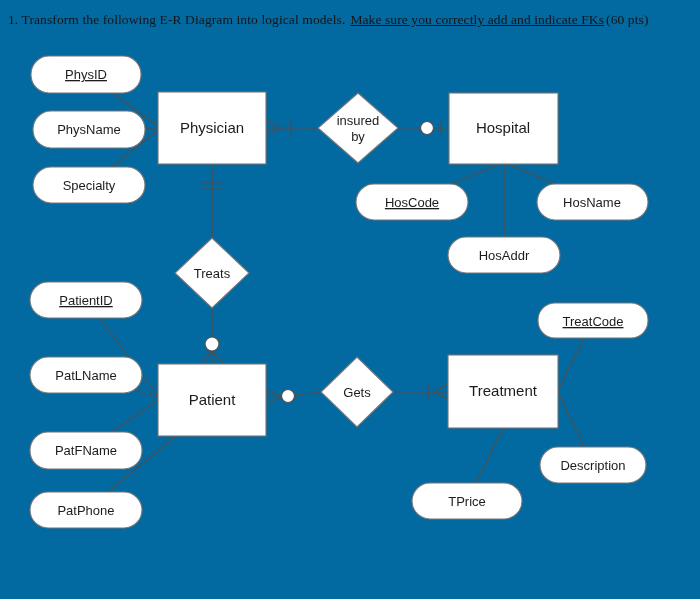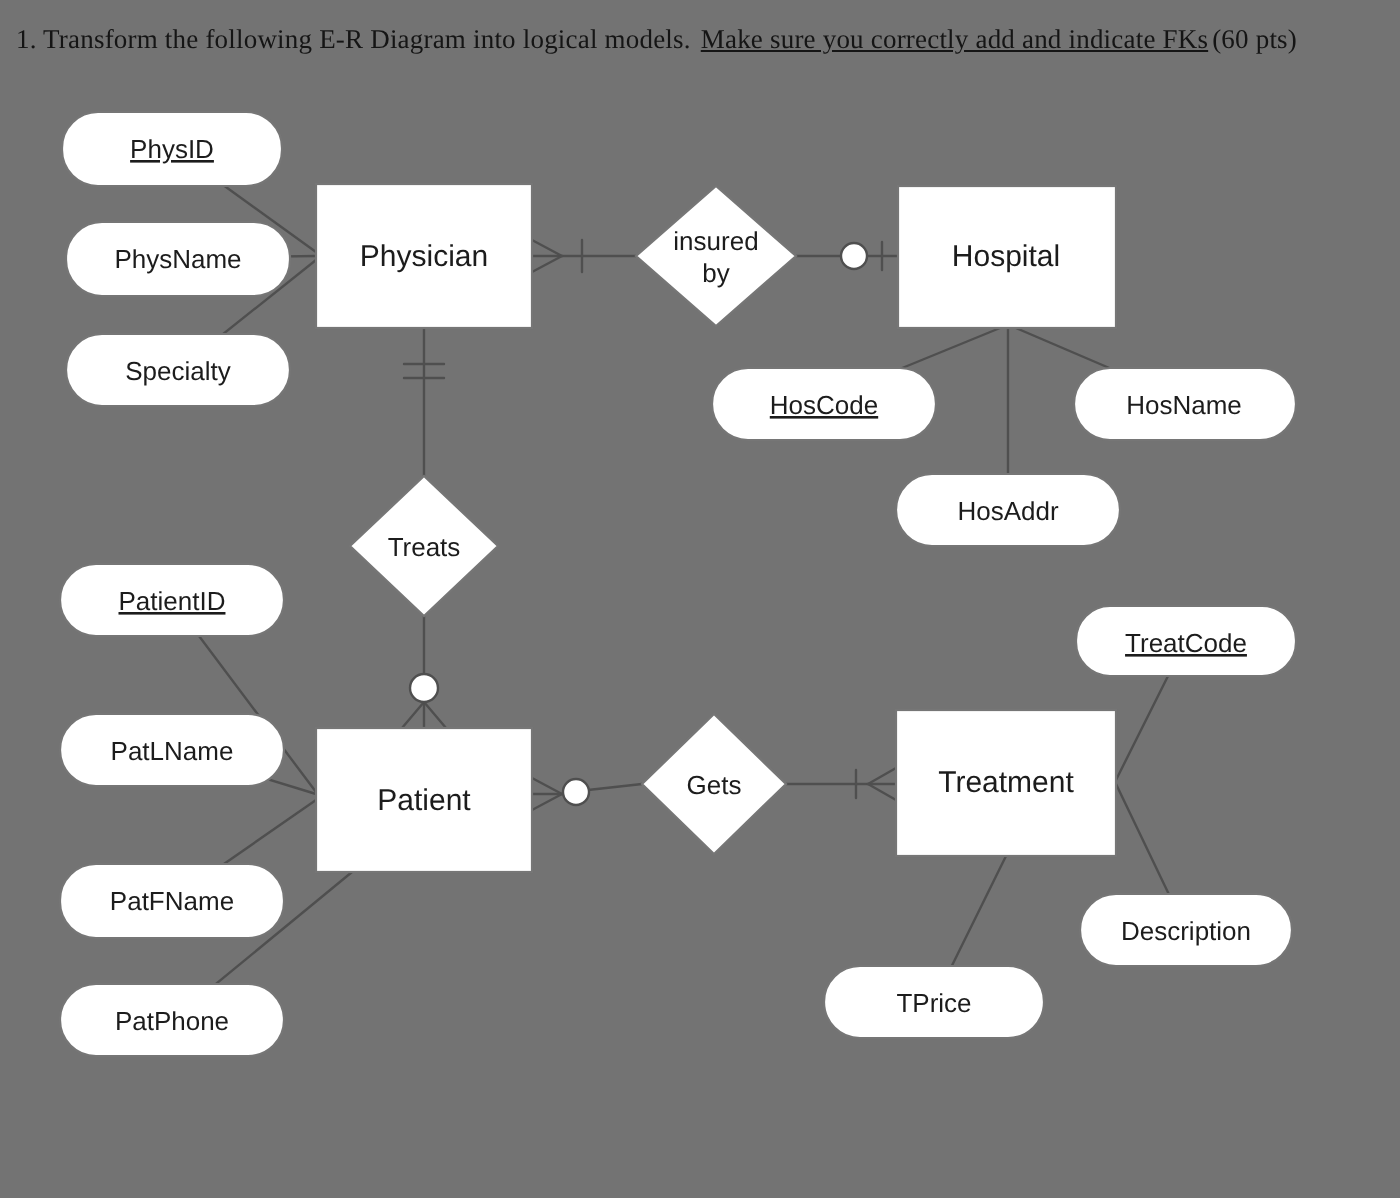--- a/index.html
+++ b/index.html
@@ -1,16 +1,16 @@
 <!DOCTYPE html>
 <html><head>
 <meta charset="utf-8">
 <style>
   html,body{margin:0;padding:0;background:#ffffff;}
-  .page{position:relative;width:700px;height:599px;background:#737373;overflow:hidden;
+  .page{position:relative;width:700px;height:599px;background:#0369a1;overflow:hidden;
         font-family:"Liberation Sans",sans-serif;}
   .title{position:absolute;top:12px;left:8px;font-family:"Liberation Serif",serif;
          font-size:13.5px;color:#151515;white-space:nowrap;letter-spacing:0.1px;}
   .title .u{text-decoration:underline;margin-left:5px;}
   .title .s{margin-left:2px;}
   svg{position:absolute;top:0;left:0;}
   svg text{font-family:"Liberation Sans",sans-serif;font-size:13px;fill:#1c1c1c;}
   svg text.entity{font-size:15px;}
   svg text.key{text-decoration:underline;}
 </style>

